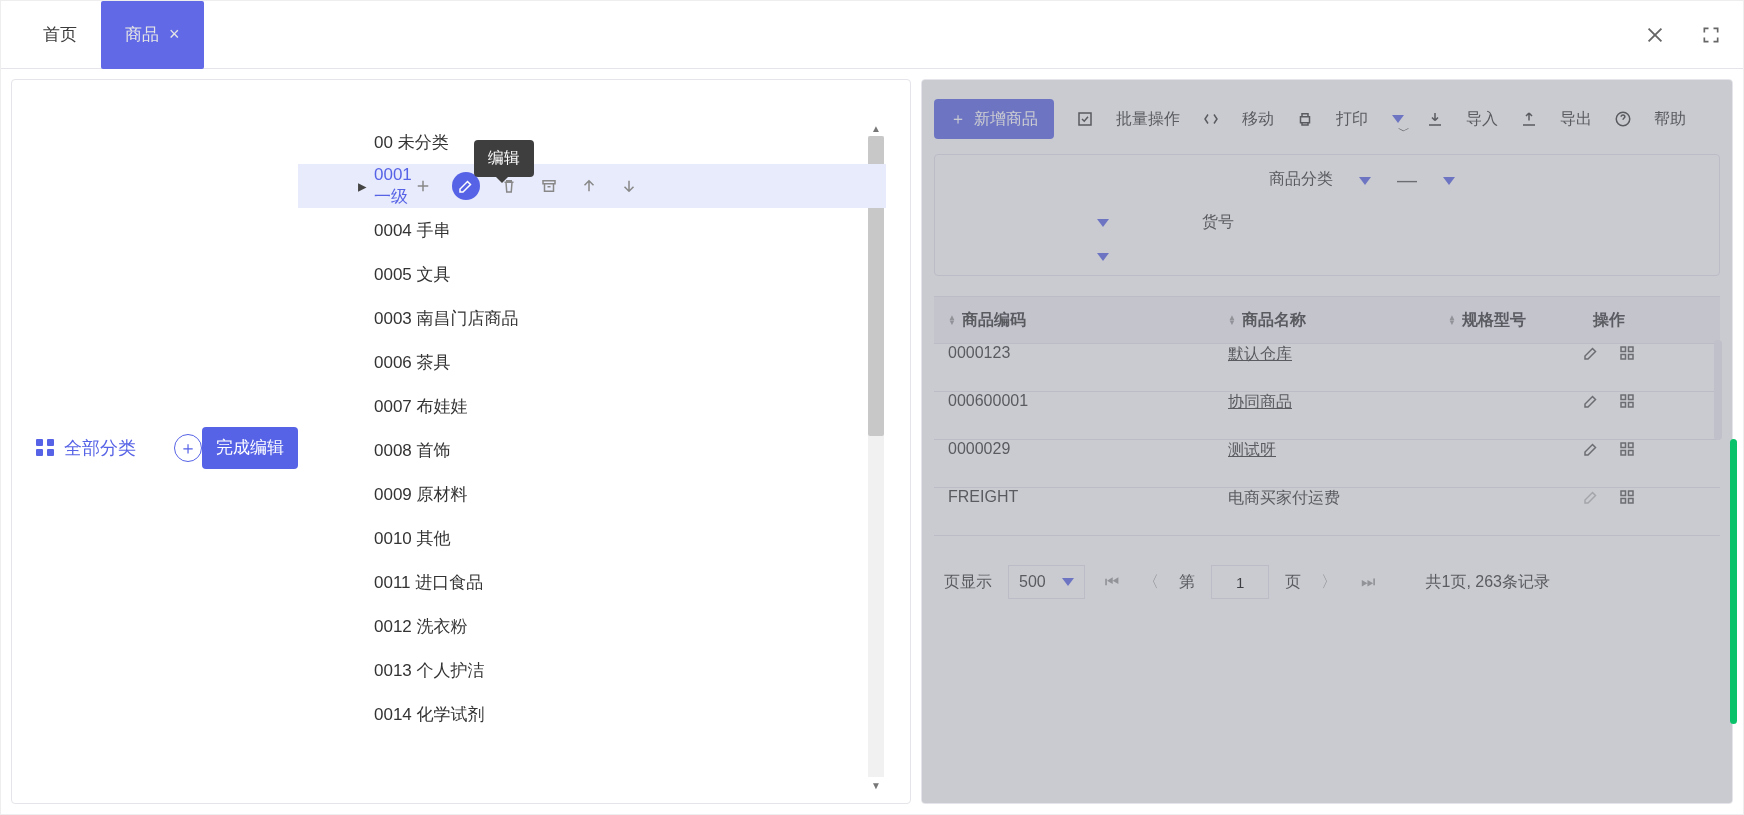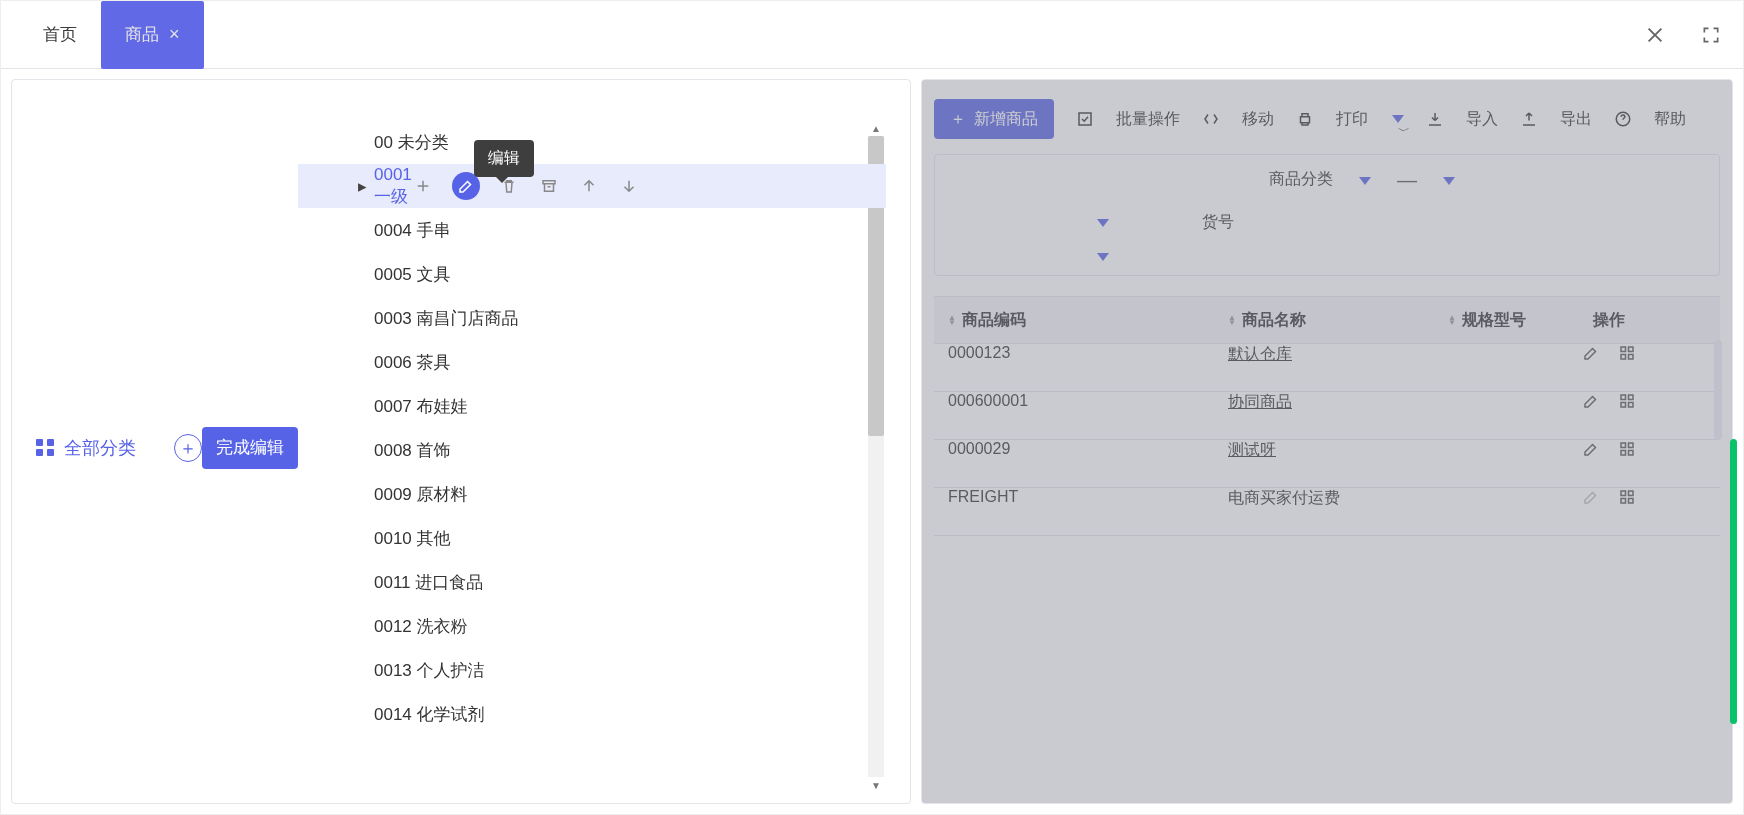--- a/index.html
+++ b/index.html
@@ -396,18 +396,33 @@
                       <rect x="4" y="4" width="6" height="6"></rect>
                       <rect x="14" y="4" width="6" height="6"></rect>
                       <rect x="4" y="14" width="6" height="6"></rect>
                       <rect x="14" y="14" width="6" height="6"></rect>
                     </svg></span>
                 </div>
               </div>
             </div>
         </div>
 
+        <div class="pager">
+          <span>页显示</span>
+          <div class="page-sel">
+              <span>500</span>
+              <span style="margin-left:6px;" class="chev"></span>
+            </div>
+          <span class="pnav">⏮</span>
+          <span class="pnav">〈</span>
+          <span>第</span>
+          <input class="page-input" value="1" style="">
+          <span>页</span>
+          <span class="pnav">〉</span>
+          <span class="pnav">⏭</span>
+          <span style="margin-left:30px;">共1页, 263条记录</span>
+        </div>
       </div>
     </div>
 
     <div class="resize-bar"></div>
   </div>
 </div>
 
 </body></html>

